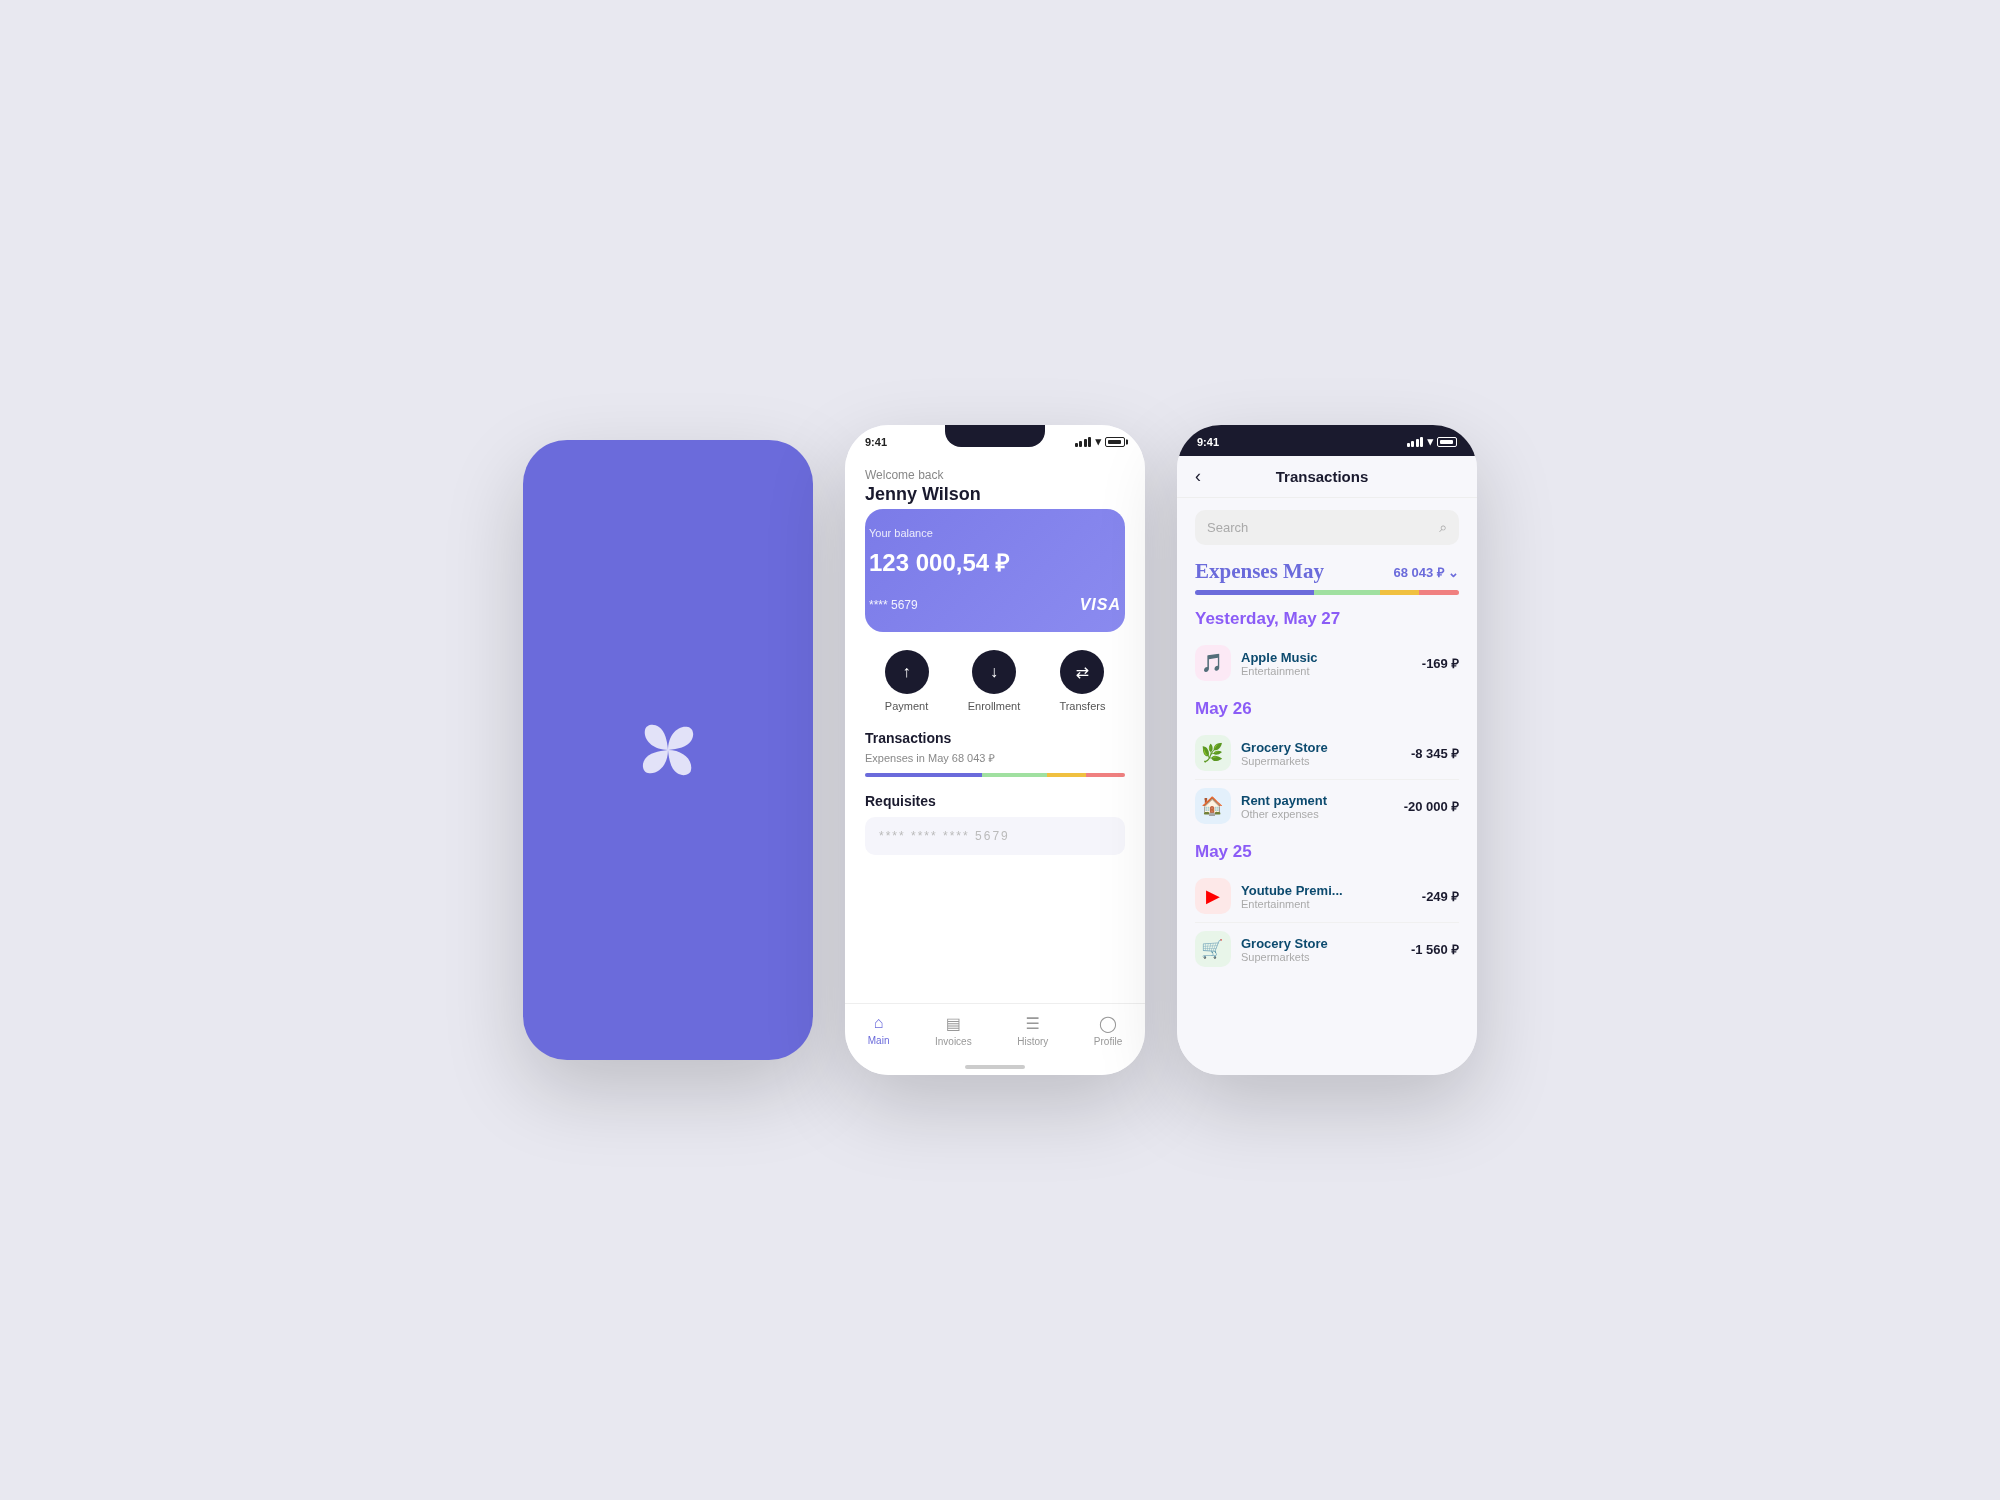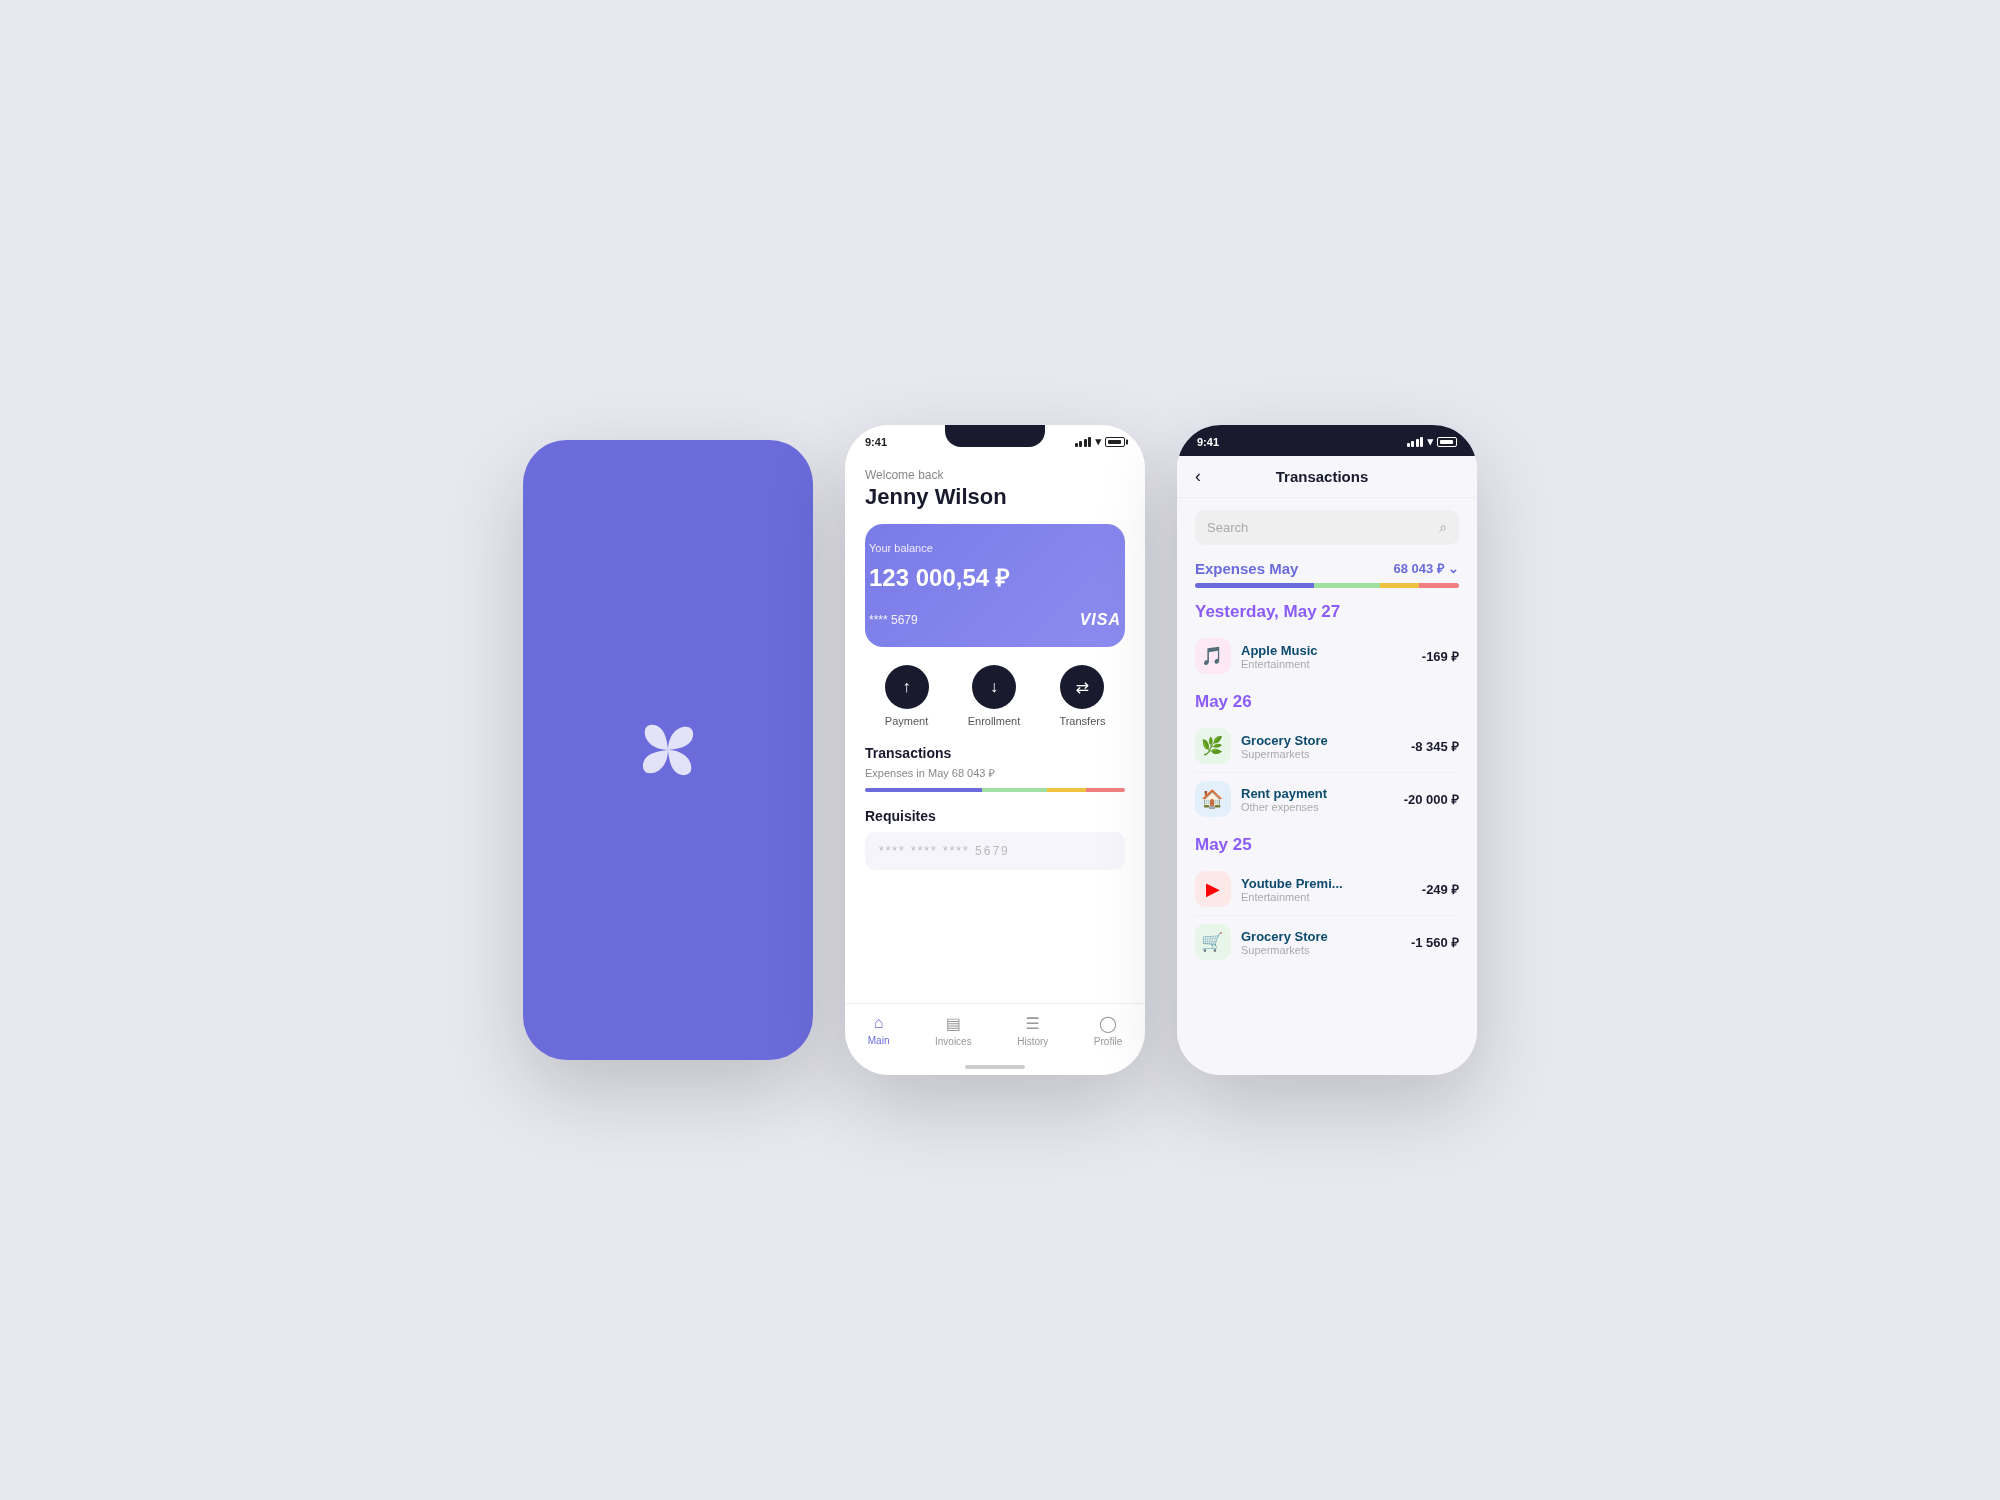--- a/index.html
+++ b/index.html
@@ -117,24 +117,24 @@
       overflow: hidden;
       background: #fff;
       padding: 16px 20px;
     }
     .welcome-text {
       font-size: 12px;
       color: #888;
       margin-bottom: 2px;
     }
     .user-name {
-      font-size: 22px;
+      font-size: 18px;
       font-weight: 700;
       color: #1a1a2e;
-      margin-bottom: 14px;
+      margin-bottom: 4px;
     }
     .card {
       background: linear-gradient(135deg, #7b7be8 0%, #8b8bf0 100%);
       border-radius: 18px;
       padding: 18px 4px;
       color: #fff;
       margin-bottom: 18px;
     }
     .card-label {
       font-size: 11px;
@@ -319,23 +319,24 @@
       font-size: 14px;
       color: #aaa;
     }
     .expenses-header {
       display: flex;
       justify-content: space-between;
       align-items: center;
       margin-bottom: 6px;
     }
     .expenses-label {
-      font-size: 15px;
+      font-size: 21px;
       font-weight: 700;
       color: #1a1a2e;
+      font-family: Liberation Serif, serif;
     }
     .expenses-label span {
       color: #6B6BDB;
     }
     .expenses-amount {
       font-size: 13px;
       color: #6B6BDB;
       font-weight: 600;
     }
     .tx-progress-bar {

